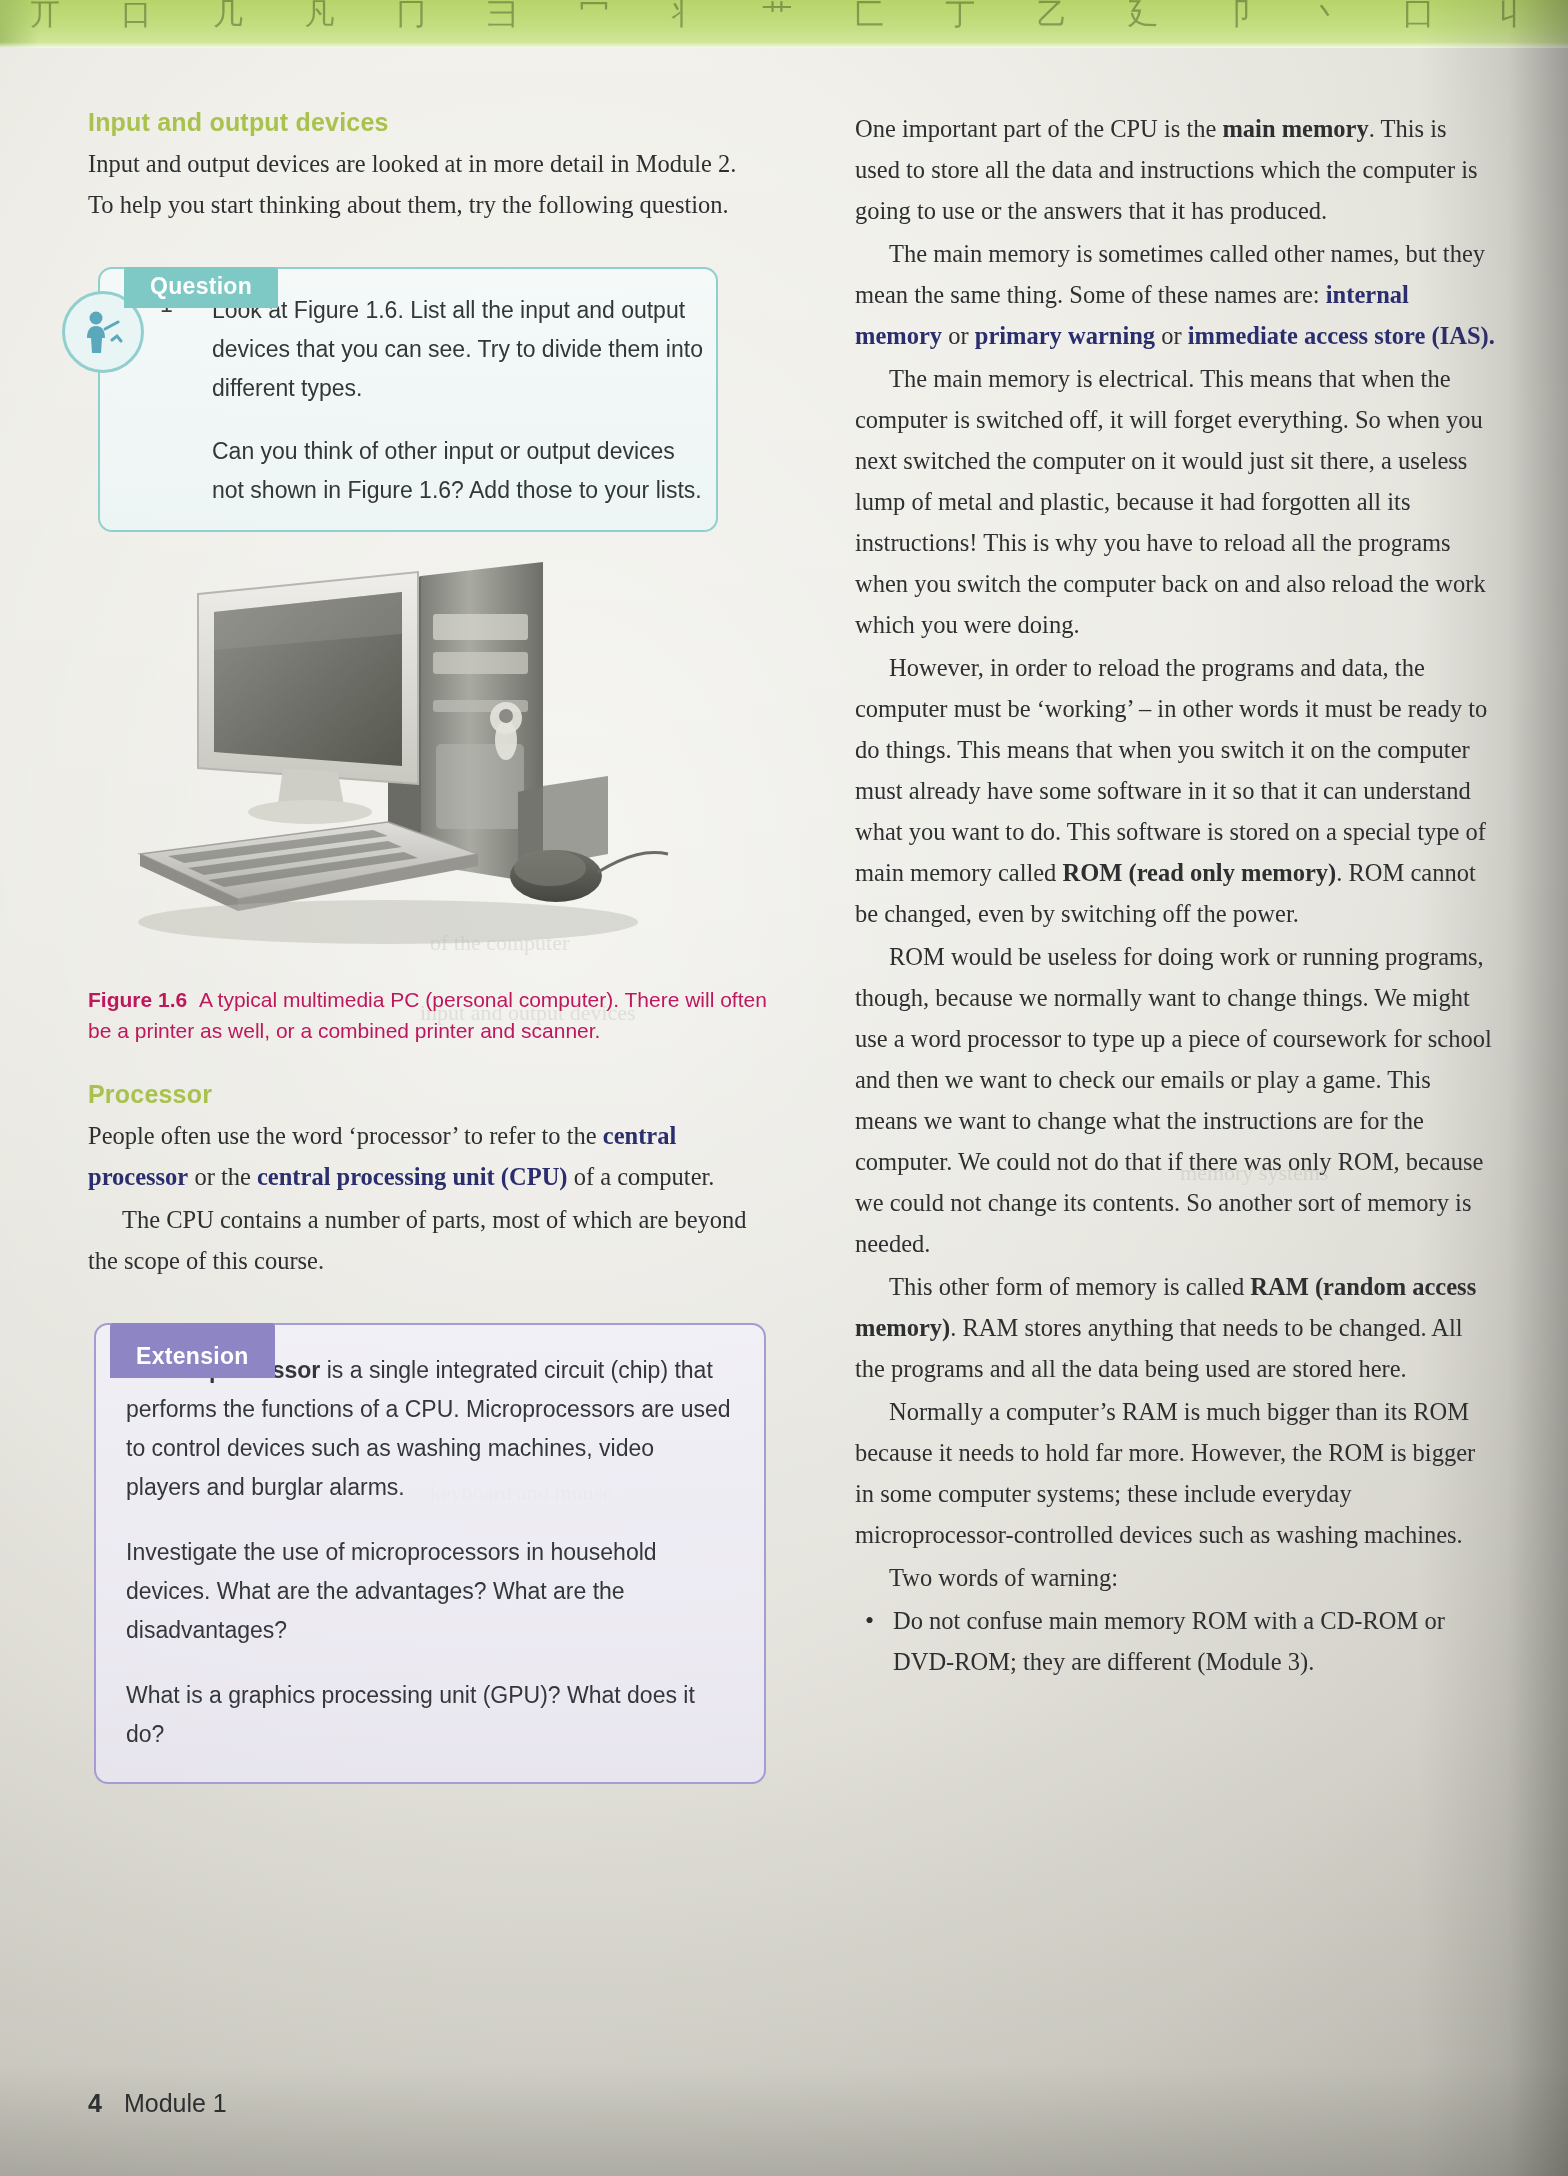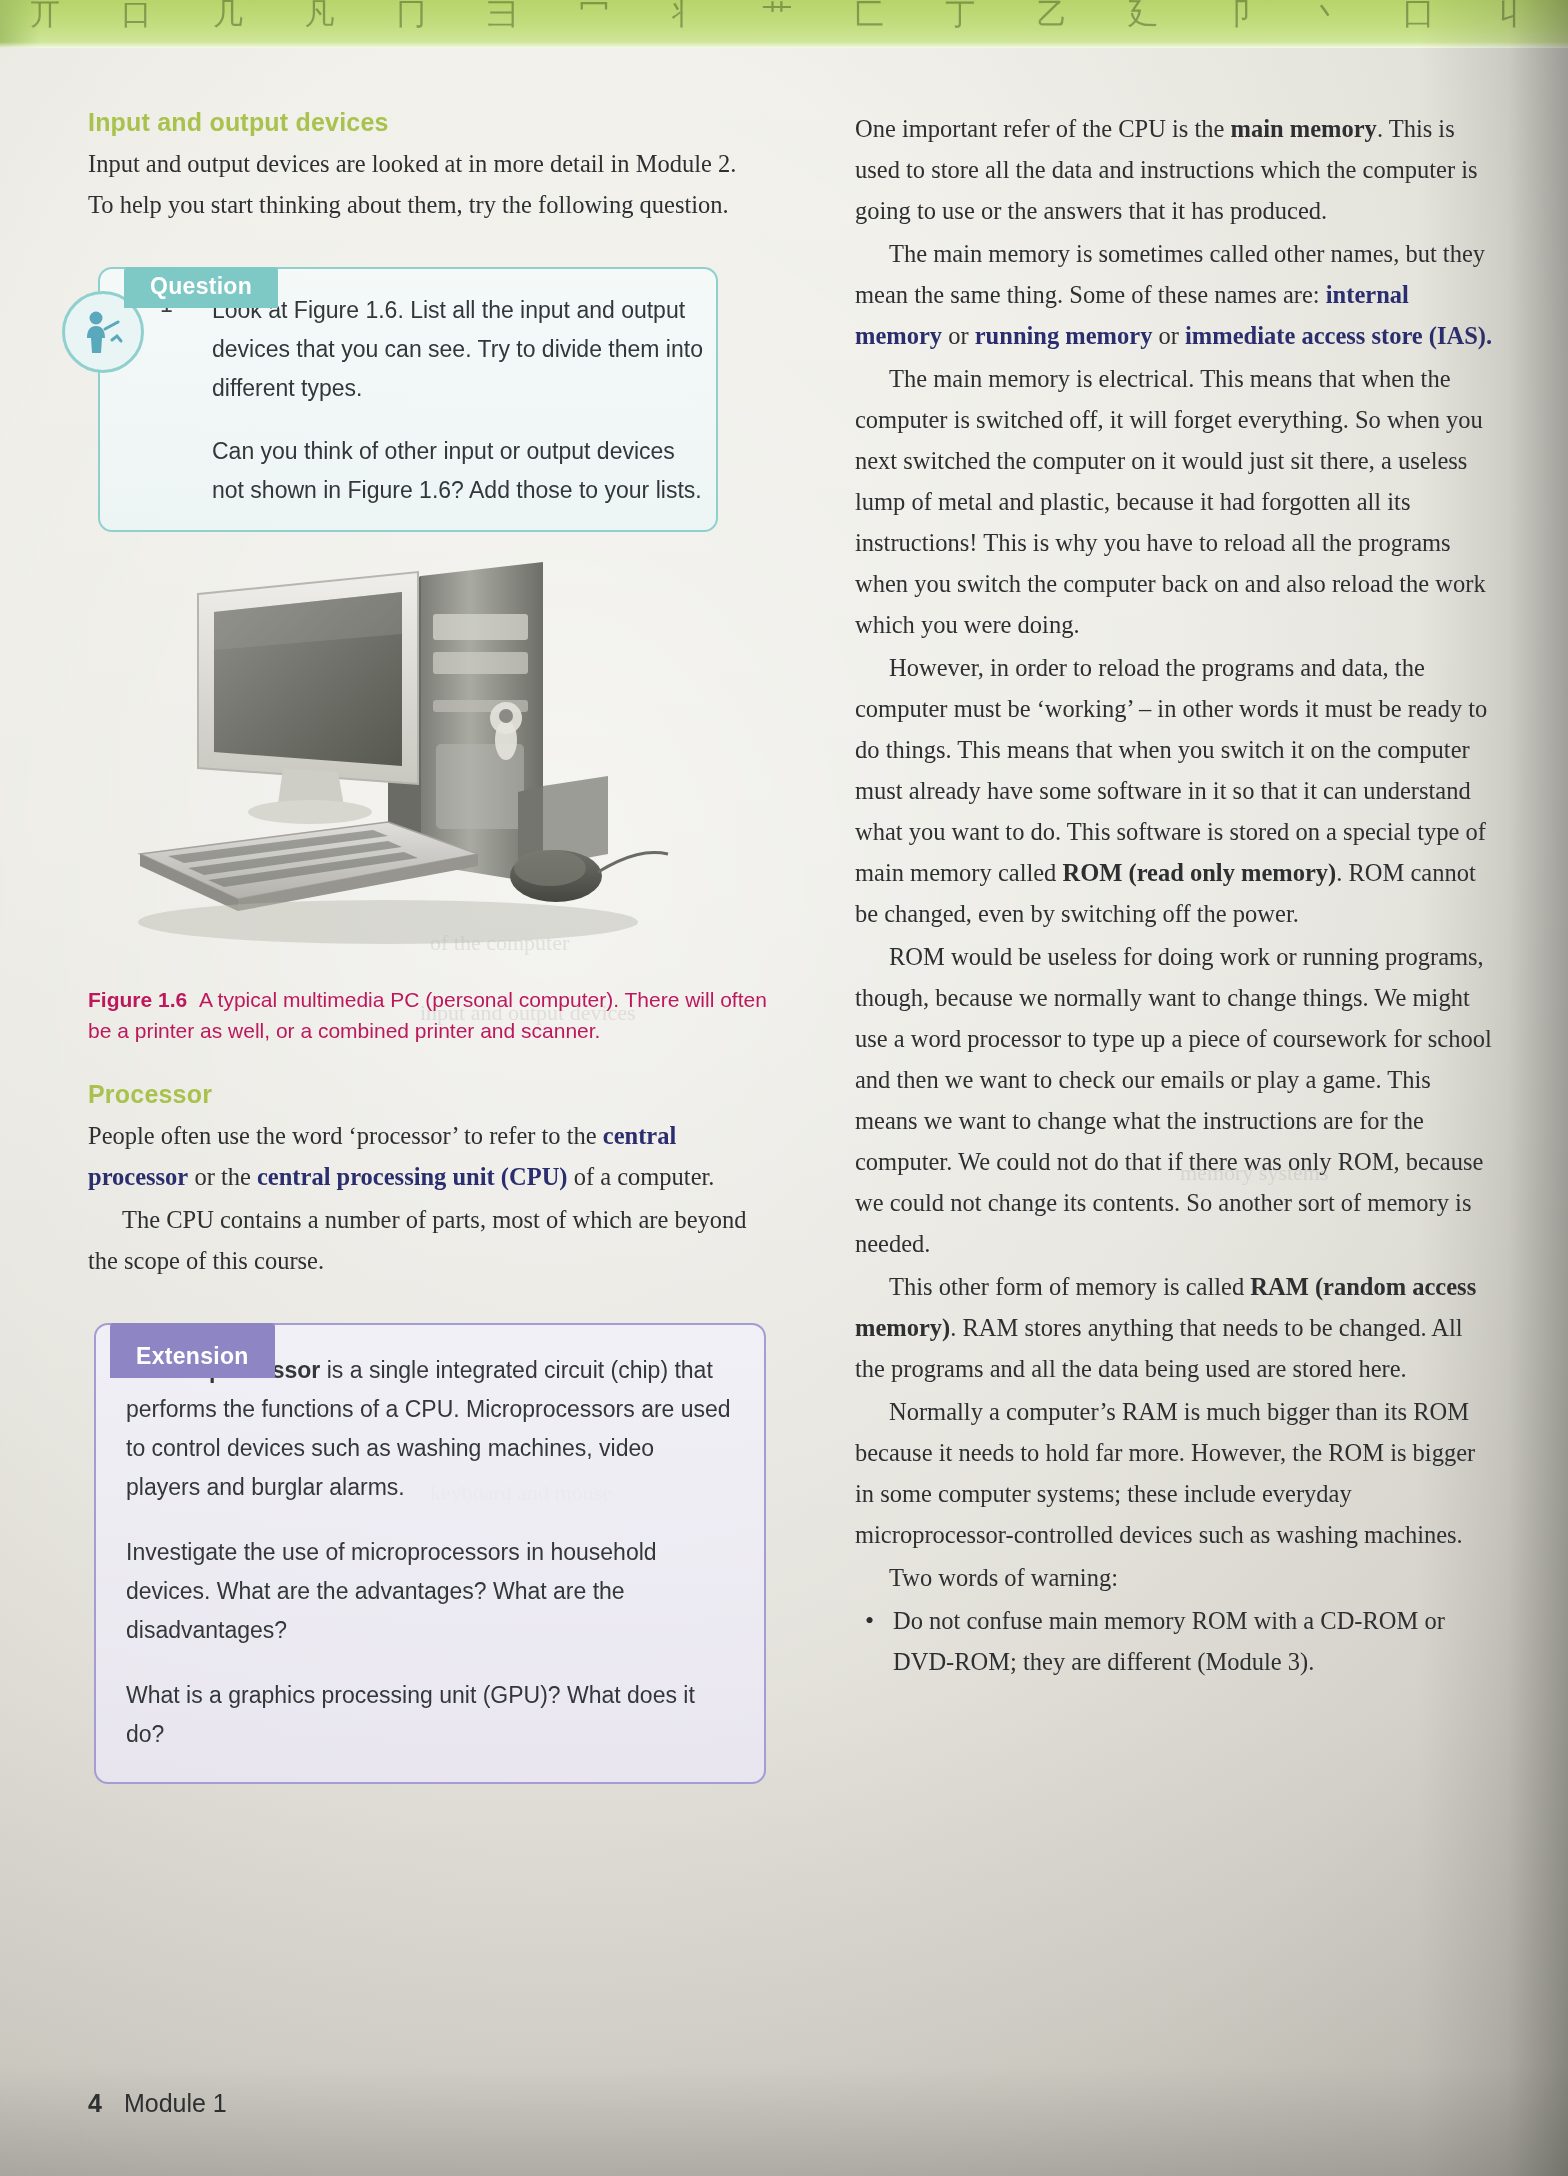--- a/index.html
+++ b/index.html
@@ -386,25 +386,25 @@
         </p>
         <p>Investigate the use of microprocessors in household devices. What are the advantages? What are the disadvantages?</p>
         <p>What is a graphics processing unit (GPU)? What does it do?</p>
       </div>
     </div>
   </div>
 
   <div class="col col-right">
 
     <p class="body">
-      <span>One important refer of the CPU is the </span><span class="bold">main memory</span><span>. This is used to store all the data and instructions which the computer is going to use or the answers that it has produced.</span>
+      <span>One important part of the CPU is the </span><span class="bold">main memory</span><span>. This is used to store all the data and instructions which the computer is going to use or the answers that it has produced.</span>
     </p>
 
     <p class="body indent">
-      <span>The main memory is sometimes called other names, but they mean the same thing. Some of these names are: </span><span class="bold-blue">internal memory</span><span> or </span><span class="bold-blue">running memory</span><span> or </span><span class="bold-blue">immediate access store</span><span class="bold-blue"> (IAS).</span>
+      <span>The main memory is sometimes called other names, but they mean the same thing. Some of these names are: </span><span class="bold-blue">internal memory</span><span> or </span><span class="bold-blue">primary warning</span><span> or </span><span class="bold-blue">immediate access store</span><span class="bold-blue"> (IAS).</span>
     </p>
 
     <p class="body indent">The main memory is electrical. This means that when the computer is switched off, it will forget everything. So when you next switched the computer on it would just sit there, a useless lump of metal and plastic, because it had forgotten all its instructions! This is why you have to reload all the programs when you switch the computer back on and also reload the work which you were doing.</p>
 
     <p class="body indent">
       <span>However, in order to reload the programs and data, the computer must be ‘working’ – in other words it must be ready to do things. This means that when you switch it on the computer must already have some software in it so that it can understand what you want to do. This software is stored on a special type of main memory called </span><span class="bold">ROM (read only memory)</span><span>. ROM cannot be changed, even by switching off the power.</span>
     </p>
 
     <p class="body indent">ROM would be useless for doing work or running programs, though, because we normally want to change things. We might use a word processor to type up a piece of coursework for school and then we want to check our emails or play a game. This means we want to change what the instructions are for the computer. We could not do that if there was only ROM, because we could not change its contents. So another sort of memory is needed.</p>
 

